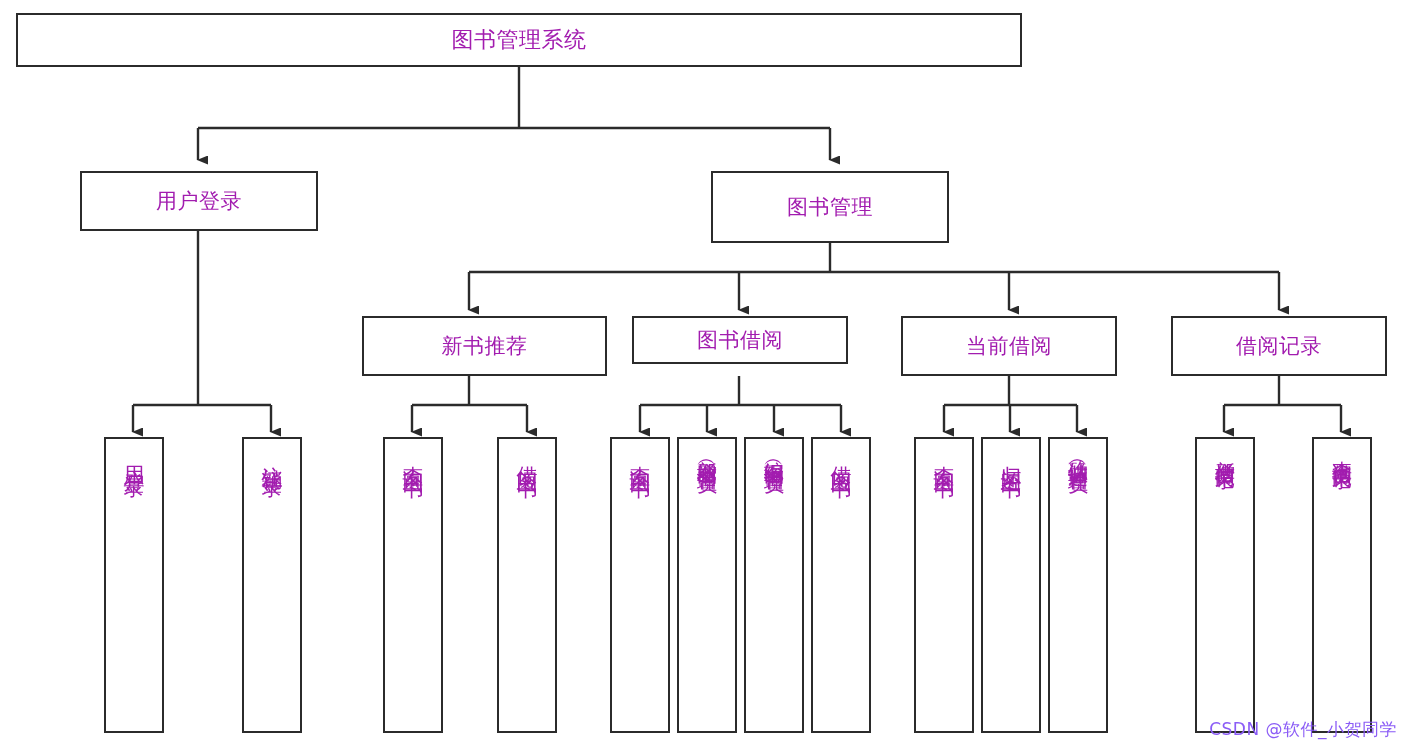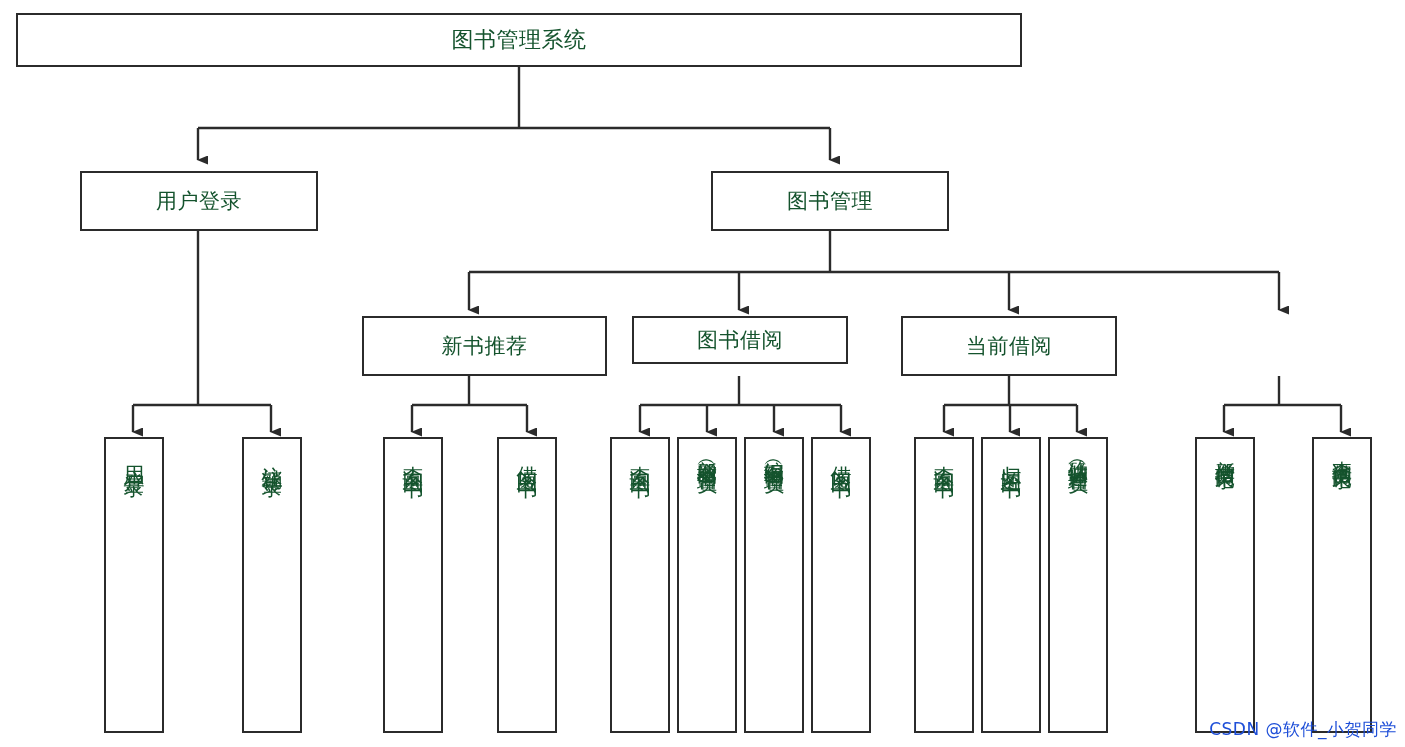--- a/index.html
+++ b/index.html
@@ -27,21 +27,21 @@
     pointer-events: none;
   }
   .node {
     position: absolute;
     box-sizing: border-box;
     border: 2px solid #2b2b2b;
     background: #ffffff;
     display: flex;
     align-items: center;
     justify-content: center;
-    color: #14532d;
+    color: #a21caf;
   }
   .node-label {
     display: block;
     text-align: center;
     line-height: 1.18;
     white-space: nowrap;
   }
   
   .node.horiz .node-label {
     font-size: 21px;
@@ -68,21 +68,21 @@
   .node.vert.tall-text .node-label {
     font-size: 20px;
     letter-spacing: 2px;
     margin-top: 0;
   }
   .watermark {
     position: absolute;
     right: 8px;
     bottom: 6px;
     font-size: 17px;
-    color: #1d4ed8;
+    color: #8b5cf6;
     letter-spacing: 0.5px;
     white-space: nowrap;
     user-select: none;
   }
 </style>
 </head>
 <body>
 
 <div id="diagram-root">
 
@@ -136,33 +136,36 @@
     </g>
   </svg>
 
   <div class="node horiz root" style="left:16px; top:13px; width:1006px; height:54px;">
     <span class="node-label">图书管理系统</span>
   </div>
 
   <div class="node horiz" style="left:80px; top:171px; width:238px; height:60px;">
     <span class="node-label">用户登录</span>
   </div>
-  <div class="node horiz" style="left:711px; top:171px; width:238px; height:60px;">
+  <div class="node horiz" style="left:711px; top:171px; width:238px; height:72px;">
     <span class="node-label">图书管理</span>
   </div>
 
   <div class="node horiz" style="left:362px; top:316px; width:245px; height:60px;">
     <span class="node-label">新书推荐</span>
   </div>
   <div class="node horiz" style="left:632px; top:316px; width:216px; height:48px;">
     <span class="node-label">图书借阅</span>
   </div>
   <div class="node horiz" style="left:901px; top:316px; width:216px; height:60px;">
     <span class="node-label">当前借阅</span>
   </div>
+  <div class="node horiz" style="left:1171px; top:316px; width:216px; height:60px;">
+    <span class="node-label">借阅记录</span>
+  </div>
 
   <div class="node vert" style="left:104px; top:437px; width:60px; height:296px;">
     <span class="node-label">用户登录</span>
   </div>
   <div class="node vert" style="left:242px; top:437px; width:60px; height:296px;">
     <span class="node-label">注销登录</span>
   </div>
 
   <div class="node vert" style="left:383px; top:437px; width:60px; height:296px;">
     <span class="node-label">查询图书</span>

